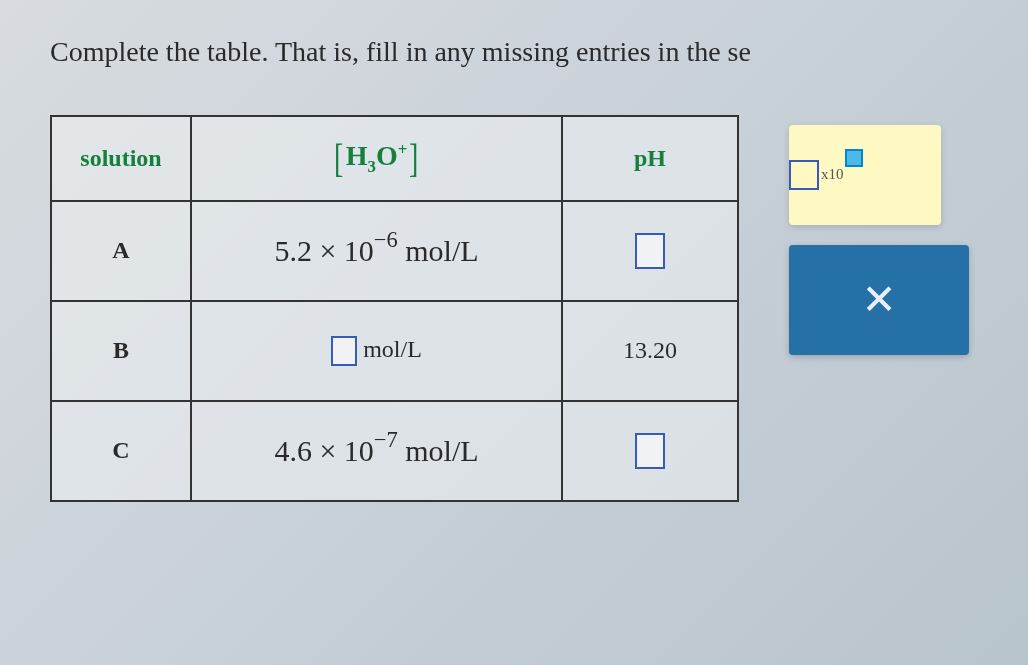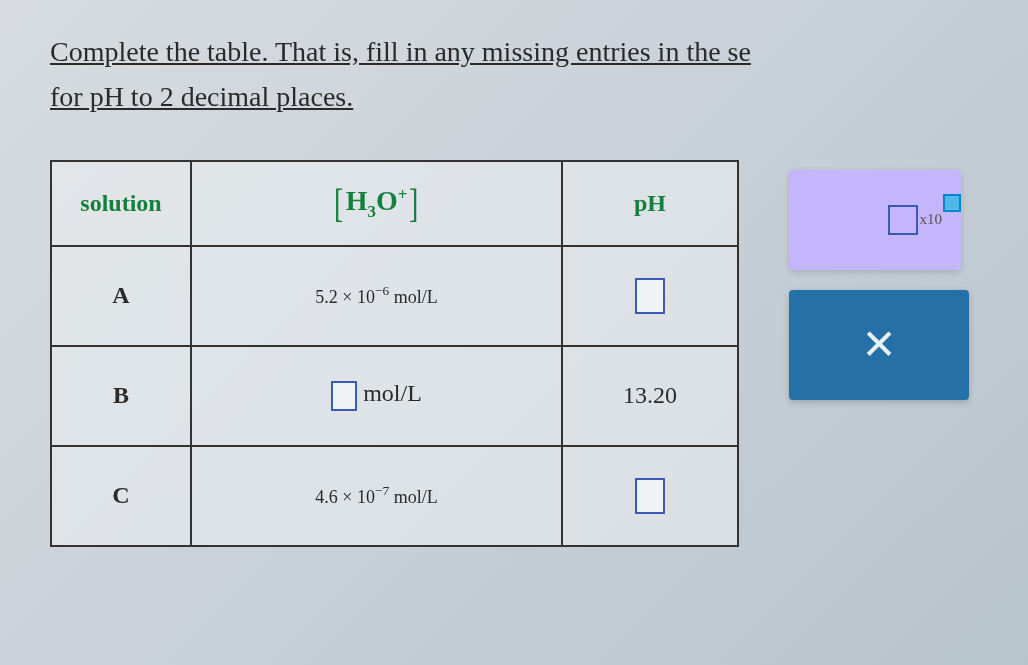--- a/index.html
+++ b/index.html
@@ -15,21 +15,20 @@
       padding: 30px 30px 30px 50px;
       position: relative;
       overflow: hidden;
     }
     .instruction {
       font-size: 28px;
       color: #2a2a2a;
       line-height: 1.6;
       margin-bottom: 40px;
       font-weight: normal;
-      text-decoration: underline;
     }
     .content-area {
       display: flex;
       gap: 50px;
       align-items: flex-start;
     }
     table {
       border-collapse: collapse;
       background: rgba(235, 238, 240, 0.6);
     }
@@ -77,21 +76,21 @@
     .sub {
       font-size: 0.6em;
       vertical-align: sub;
     }
     .sup {
       font-size: 0.6em;
       vertical-align: super;
     }
     .sci-value {
       font-family: 'Times New Roman', serif;
-      font-size: 18px;
+      font-size: 30px;
     }
     .neg-exp {
       position: relative;
       top: -0.6em;
       font-size: 0.75em;
     }
     .input-box {
       display: inline-block;
       width: 30px;
       height: 36px;
@@ -110,27 +109,27 @@
     .unit {
       font-family: 'Times New Roman', serif;
     }
     .toolbar {
       display: flex;
       flex-direction: column;
       gap: 20px;
       margin-top: 10px;
     }
     .tool-button {
-      width: 172px;
+      width: 152px;
       height: 100px;
-      background: #c4b5fd;
+      background: #fef9c3;
       border-radius: 4px;
       display: flex;
       align-items: center;
-      justify-content: flex-end;
+      justify-content: flex-start;
       box-shadow: 0 2px 6px rgba(0,0,0,0.15);
     }
     .sci-notation-btn {
       font-family: 'Times New Roman', serif;
       font-size: 18px;
       color: #3a5ab8;
       position: relative;
     }
     .sci-box {
       display: inline-block;
@@ -173,21 +172,20 @@
     }
     .mol-cell {
       white-space: nowrap;
     }
   </style>
 </head>
 <body>
 
 <div class="instruction">
   <span>Complete the table. That is, fill in any missing entries in the se</span><br>
-  <span>for pH to 2 decimal places.</span>
 </div>
 
 <div class="content-area">
 
   <table>
     <thead>
       <tr>
         <th class="col-solution">solution</th>
         <th class="col-h3o">
           <span class="h3o-header">

